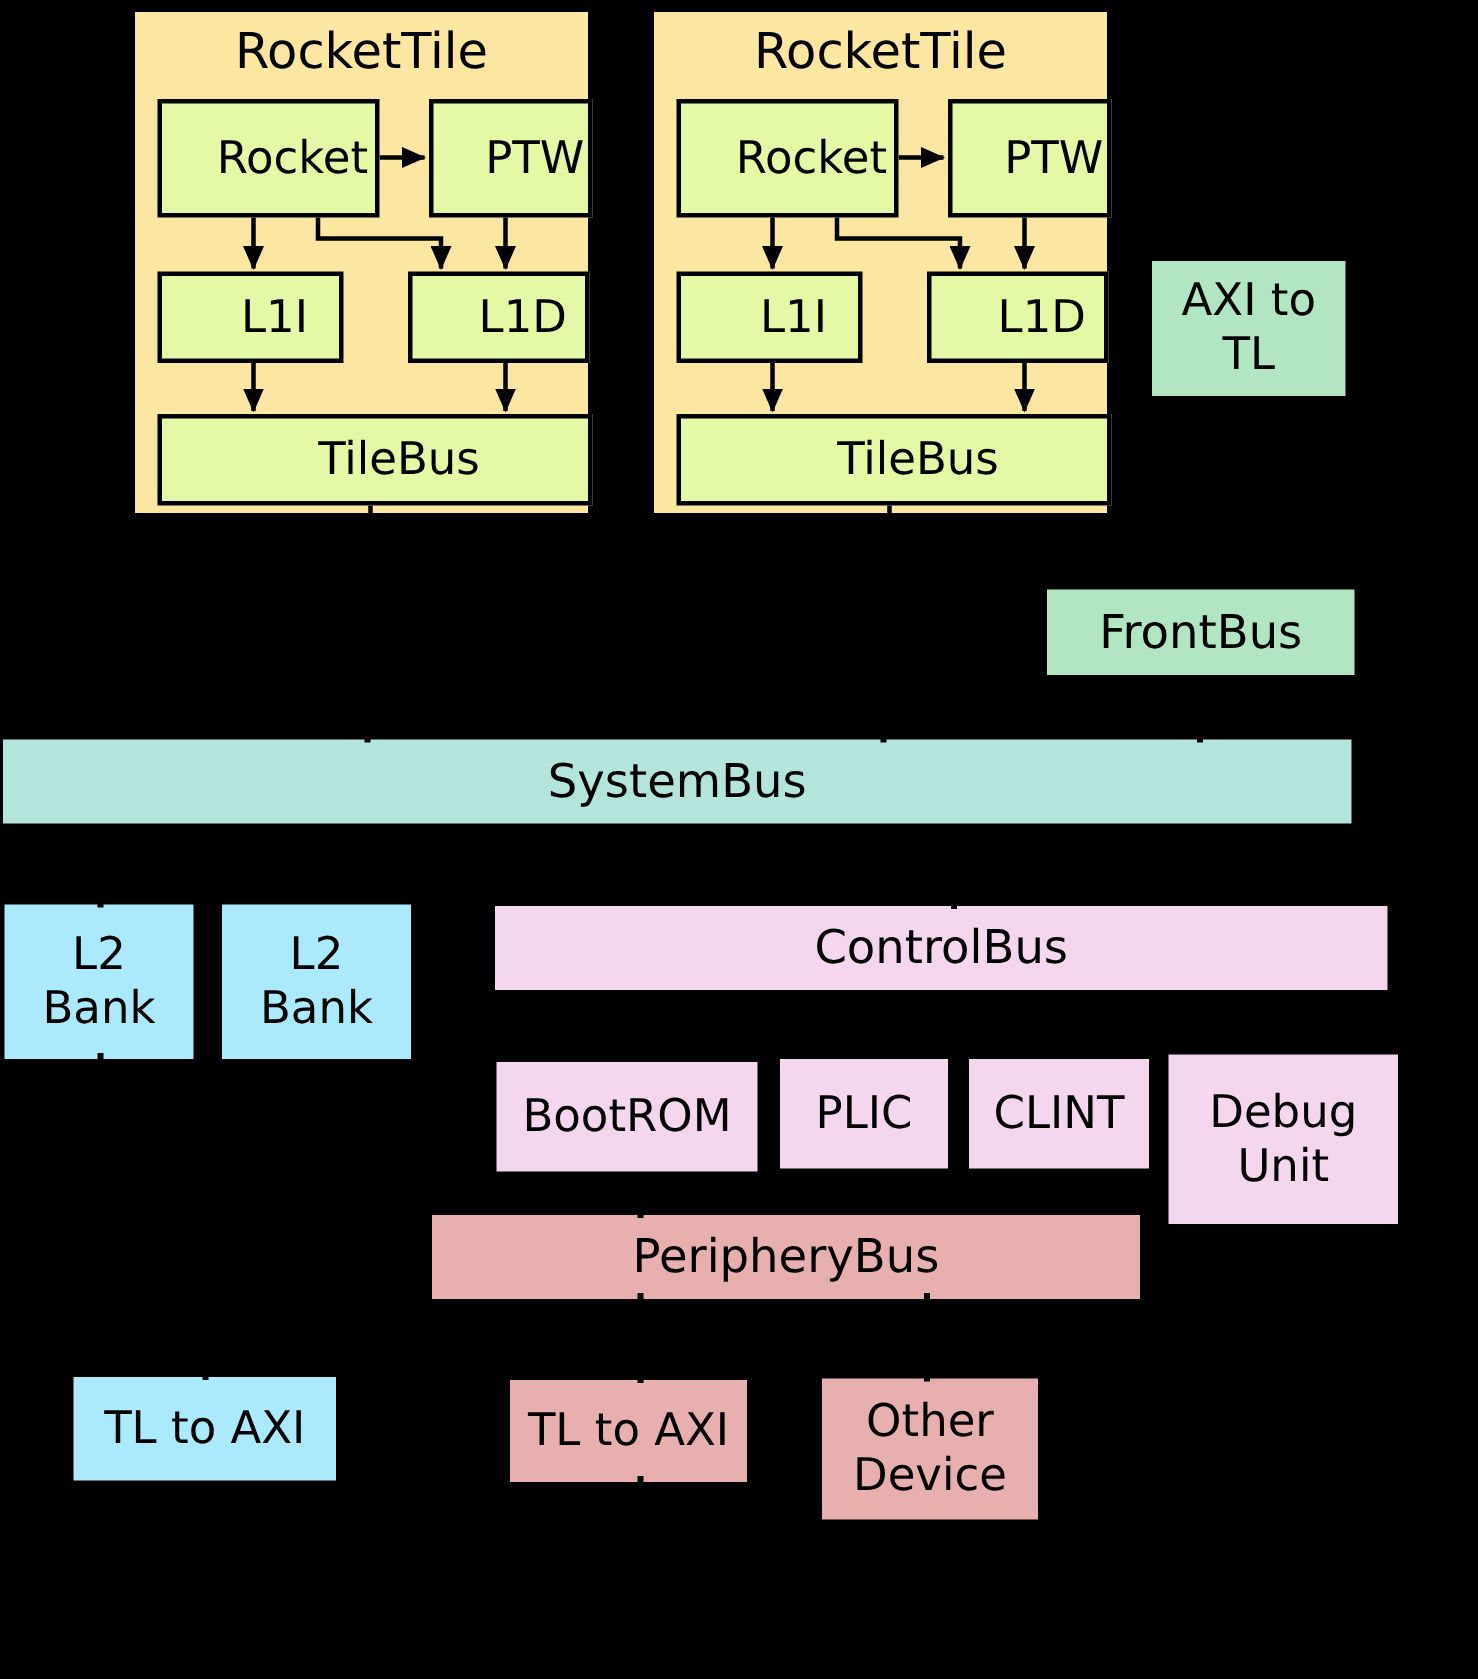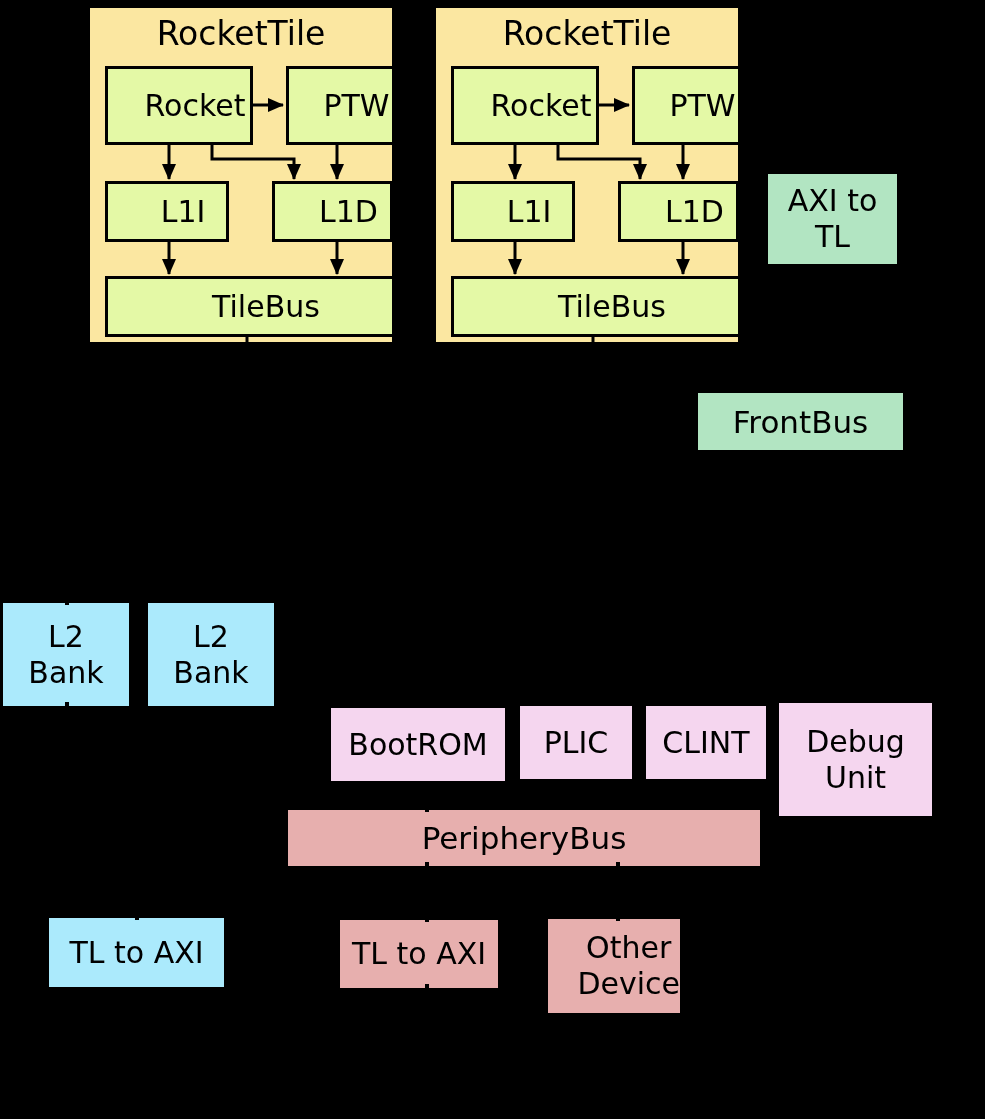--- a/index.html
+++ b/index.html
@@ -79,48 +79,50 @@
 
   <div class="abs green lbl block" style="left:768px;top:153px;width:129px;height:90px;margin-top:21px;">
     <div>
       <div>AXI to</div>
       <div>TL</div>
     </div>
   </div>
 
   <div class="abs green lbl bus" style="left:698px;top:393px;width:205px;height:57px;">FrontBus</div>
 
+  <div class="abs teal lbl bus" style="left:2px;top:493px;width:899px;height:56px;">SystemBus</div>
 
   <div class="abs blue lbl block" style="left:3px;top:603px;width:126px;height:103px;">
     <div>
       <div>L2</div>
       <div>Bank</div>
     </div>
   </div>
   <div class="abs blue lbl block" style="left:148px;top:603px;width:126px;height:103px;">
     <div>
       <div>L2</div>
       <div>Bank</div>
     </div>
   </div>
   <div class="abs blue lbl block" style="left:49px;top:918px;width:175px;height:69px;">TL to AXI</div>
 
+  <div class="abs pink lbl bus" style="left:330px;top:604px;width:595px;height:56px;">ControlBus</div>
   <div class="abs pink lbl block" style="left:331px;top:708px;width:174px;height:73px;">BootROM</div>
   <div class="abs pink lbl block" style="left:520px;top:706px;width:112px;height:73px;">PLIC</div>
   <div class="abs pink lbl block" style="left:646px;top:706px;width:120px;height:73px;">CLINT</div>
   <div class="abs pink lbl block" style="left:779px;top:703px;width:153px;height:113px;">
     <div>
       <div>Debug</div>
       <div>Unit</div>
     </div>
   </div>
 
   <div class="abs salmon lbl bus" style="left:288px;top:810px;width:472px;height:56px;">PeripheryBus</div>
   <div class="abs salmon lbl block" style="left:340px;top:920px;width:158px;height:68px;">TL to AXI</div>
-  <div class="abs salmon lbl block" style="left:548px;top:919px;width:132px;height:94px;justify-content:flex-end;">
+  <div class="abs salmon lbl block" style="left:548px;top:919px;width:144px;height:94px;">
     <div>
       <div>Other</div>
       <div>Device</div>
     </div>
   </div>
 
   <div class="stub" style="left:243px;top:489px;"></div>
   <div class="stub" style="left:587px;top:489px;"></div>
   <div class="stub" style="left:798px;top:489px;"></div>
   <div class="stub" style="left:634px;top:600px;"></div>

